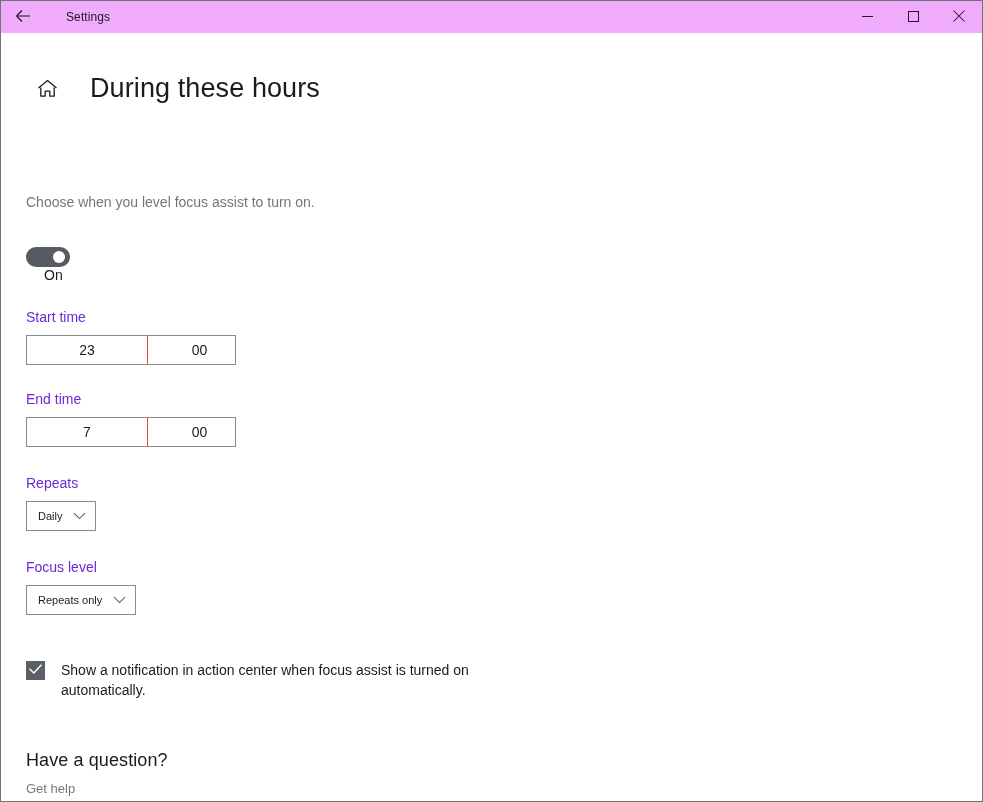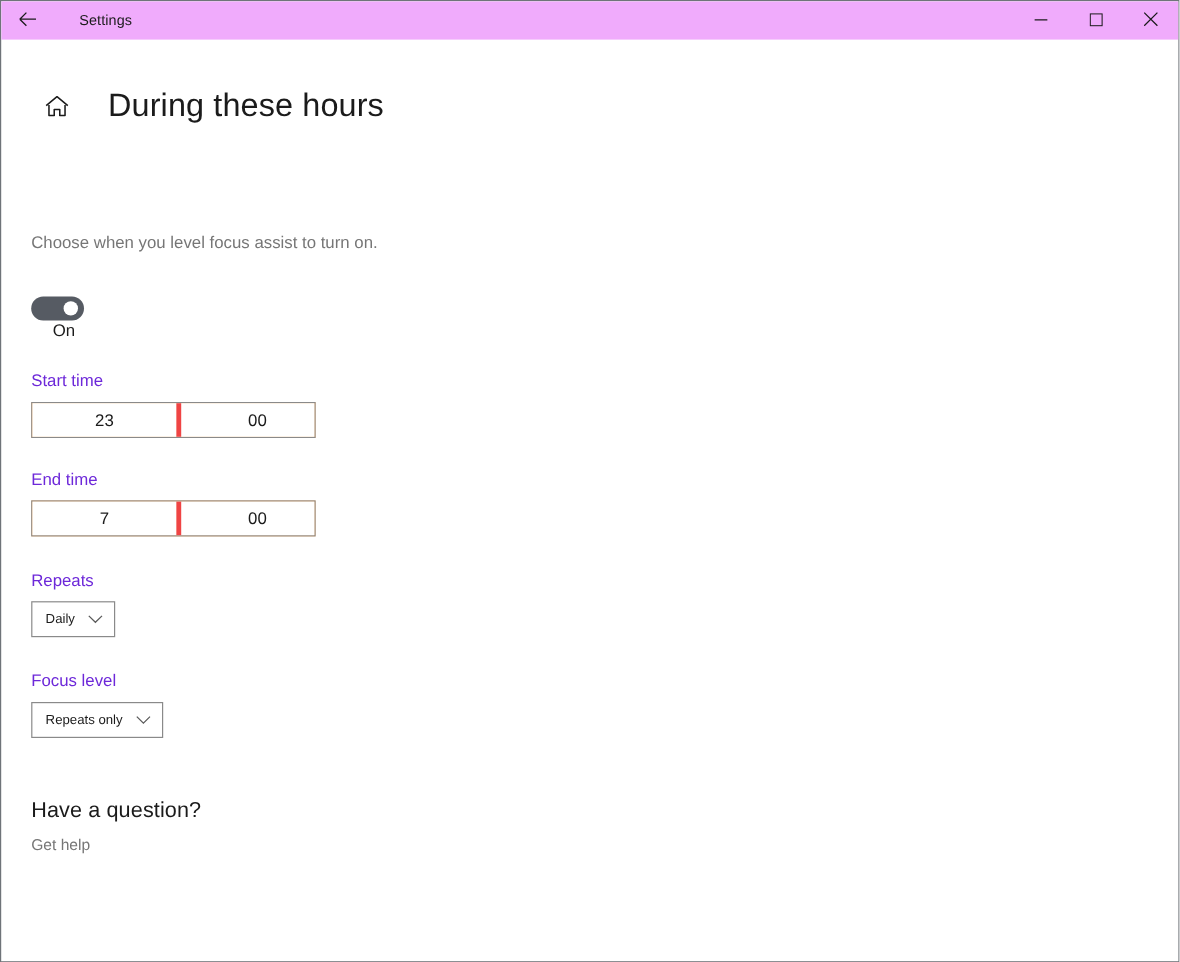--- a/index.html
+++ b/index.html
@@ -147,44 +147,44 @@
     margin: 0;
     line-height: 18px;
   }
 
   .group { margin-top: 25px; }
   .group-gap-lg { margin-top: 27px; }
 
   
   .time-combo {
     display: flex;
-    width: 237px;
+    width: 210px;
     height: 30px;
     margin-top: 9px;
     border: 1px solid #8a8a8a;
     box-sizing: border-box;
-    background: #fdba74;
+    background: #0f172a;
   }
   .time-cell {
     flex: 0 0 120px;
     display: flex;
     align-items: center;
     justify-content: center;
     font-size: 14px;
     color: #1b1b1b;
     cursor: pointer;
     background: #ffffff;
     border: none;
     height: 100%;
     padding: 0;
     font-family: inherit;
   }
   .time-cell + .time-cell {
     flex: 1 1 auto;
-    border-left: 4px solid #ef4444;
+    border-left: 1px solid #ef4444;
     padding-left: 16px;
   }
 
   
   .dropdown {
     display: inline-flex;
     align-items: center;
     height: 30px;
     margin-top: 9px;
     border: 1px solid #8a8a8a;
@@ -345,20 +345,30 @@
       <button class="dropdown">
         <span class="dropdown-value">Repeats only</span>
         <span class="chevron">
           <svg width="13" height="8" viewBox="0 0 13 8" fill="none">
               <path d="M1 1.2L6.5 6.6L12 1.2" stroke="#5a5a5a" stroke-width="1.05"></path>
             </svg>
         </span>
       </button>
     </div>
 
+    <div class="checkbox-row">
+      <span class="checkbox-box">
+        <span>
+          <svg width="13" height="11" viewBox="0 0 13 11" fill="none">
+              <path d="M1 5.2L4.8 9L12 1.3" stroke="#ffffff" stroke-width="1.4" stroke-linecap="square"></path>
+            </svg>
+        </span>
+      </span>
+      <span class="checkbox-text">Show a notification in action center when focus assist is turned on automatically.</span>
+    </div>
 
     <div class="help-section">
       <h2 class="help-heading">Have a question?</h2>
       <a class="help-link">Get help</a>
     </div>
 
   </div>
 </div>
 
 </body></html>

